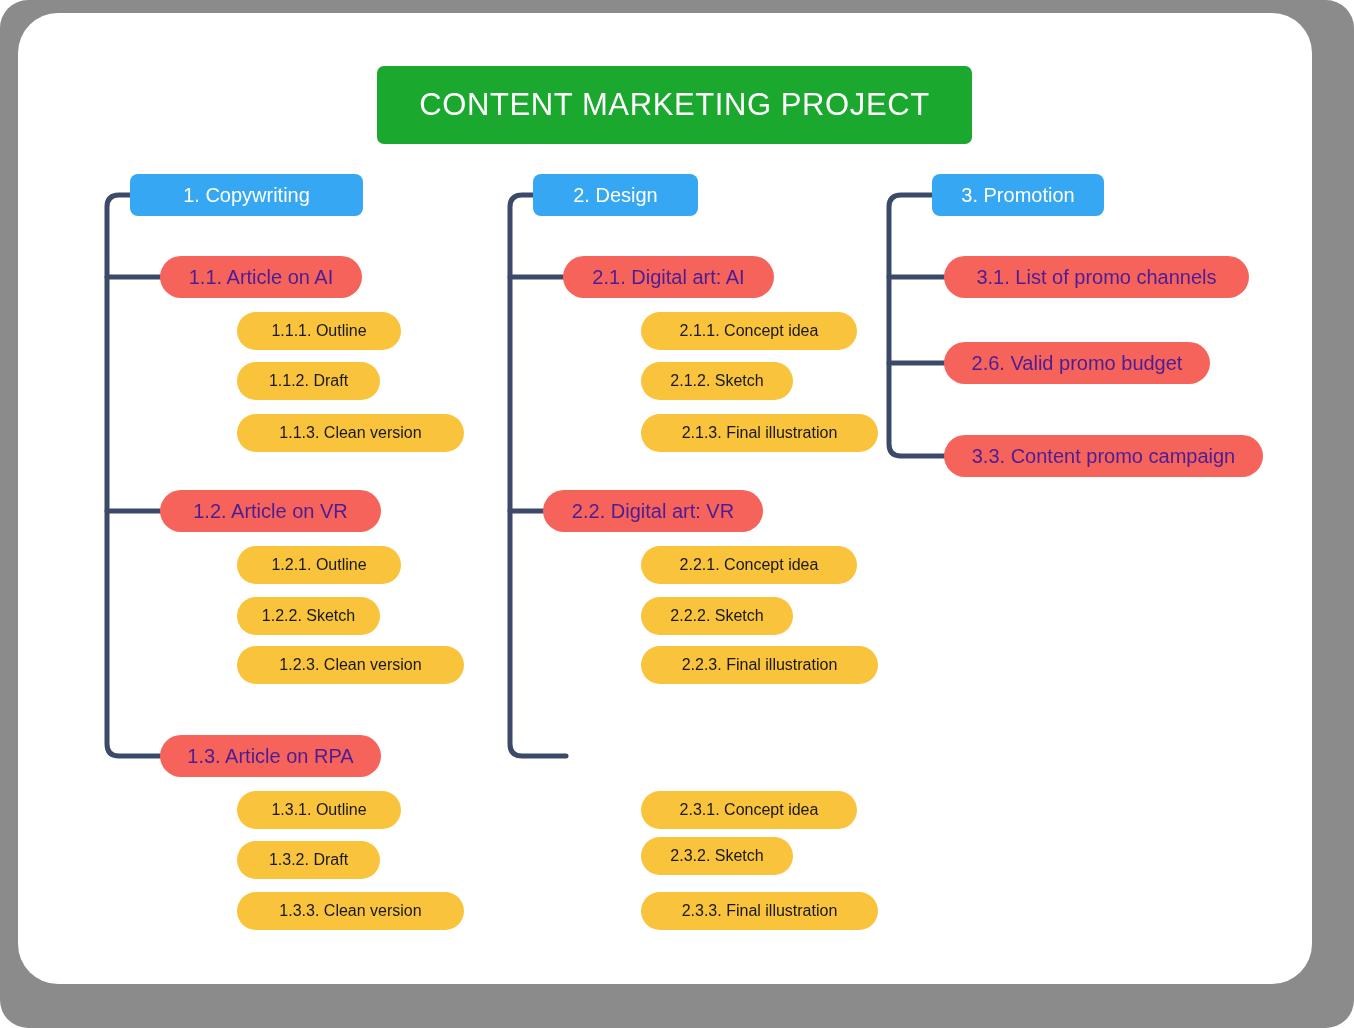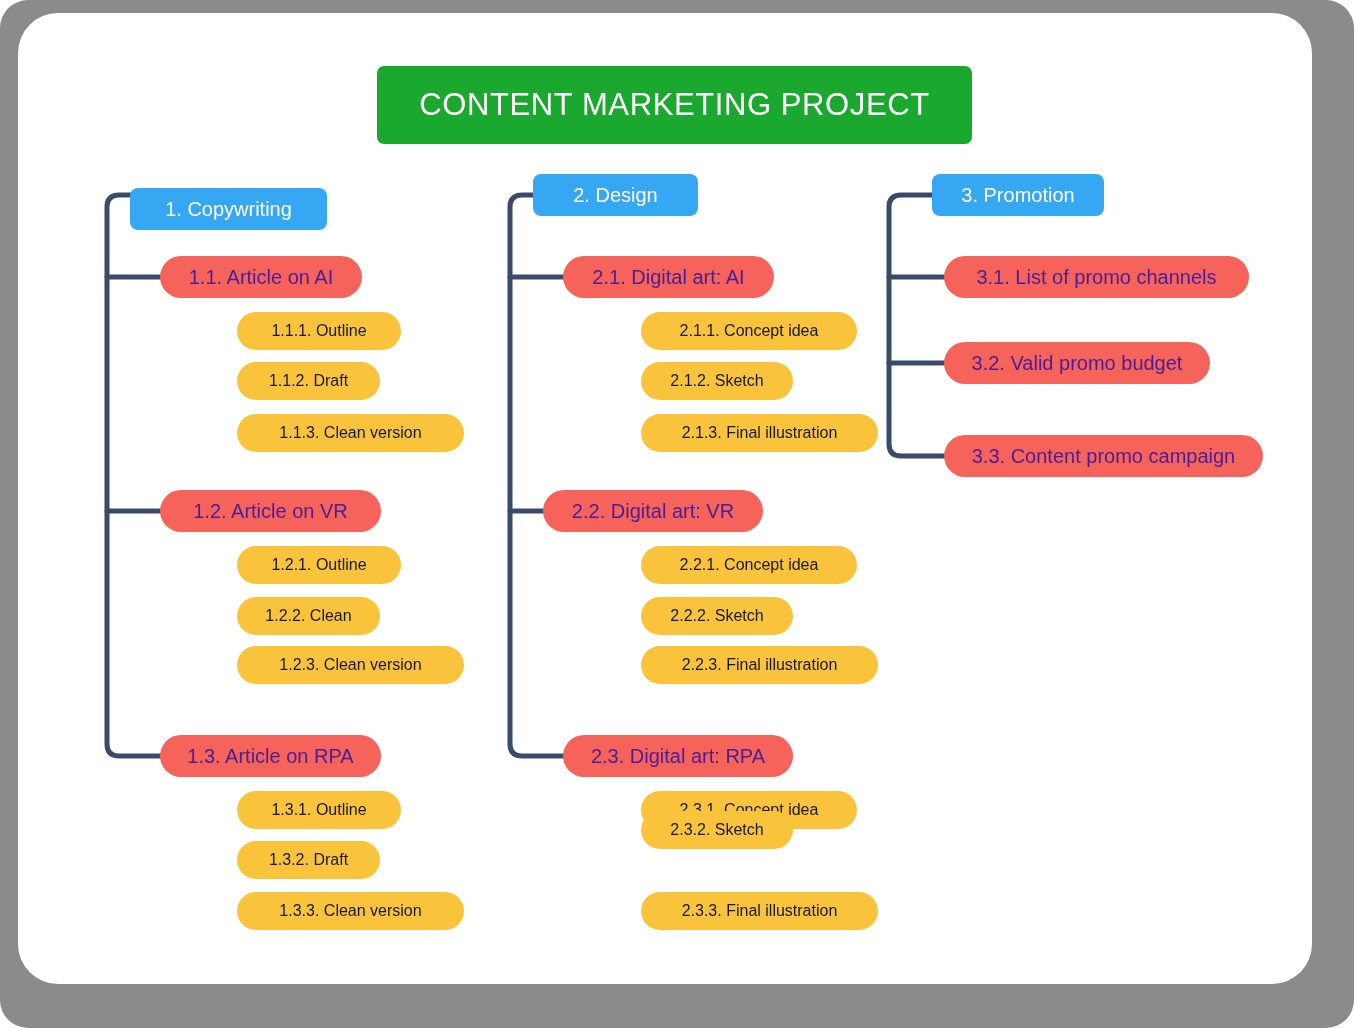--- a/index.html
+++ b/index.html
@@ -33,45 +33,44 @@
     <path d="M 534 195 H 522 Q 510 195 510 207 V 744 Q 510 756 522 756 H 566"></path>
     <path d="M 510 277 H 566"></path>
     <path d="M 510 511 H 566"></path>
     <path d="M 933 195 H 901 Q 889 195 889 207 V 444 Q 889 456 901 456 H 947"></path>
     <path d="M 889 277 H 947"></path>
     <path d="M 889 363 H 947"></path>
   </svg>
 
   <div class="node root" style="left:377px;top:66px;width:595px;height:78px;">CONTENT MARKETING PROJECT</div>
 
-  <div class="node branch" style="left:130px;top:188px;width:197px;">1. Copywriting</div>
+  <div class="node branch" style="left:130px;top:174px;width:233px;">1. Copywriting</div>
   <div class="node task" style="left:160px;top:256px;width:202px;">1.1. Article on AI</div>
   <div class="node subtask" style="left:237px;top:312px;width:164px;">1.1.1. Outline</div>
   <div class="node subtask" style="left:237px;top:362px;width:143px;">1.1.2. Draft</div>
   <div class="node subtask" style="left:237px;top:414px;width:227px;">1.1.3. Clean version</div>
   <div class="node task" style="left:160px;top:490px;width:221px;">1.2. Article on VR</div>
   <div class="node subtask" style="left:237px;top:546px;width:164px;">1.2.1. Outline</div>
-  <div class="node subtask" style="left:237px;top:597px;width:143px;">1.2.2. Clean</div>
+  <div class="node subtask" style="left:237px;top:597px;width:143px;">1.2.2. Sketch</div>
   <div class="node subtask" style="left:237px;top:646px;width:227px;">1.2.3. Clean version</div>
   <div class="node task" style="left:160px;top:735px;width:221px;">1.3. Article on RPA</div>
   <div class="node subtask" style="left:237px;top:791px;width:164px;">1.3.1. Outline</div>
   <div class="node subtask" style="left:237px;top:841px;width:143px;">1.3.2. Draft</div>
   <div class="node subtask" style="left:237px;top:892px;width:227px;">1.3.3. Clean version</div>
 
   <div class="node branch" style="left:533px;top:174px;width:165px;">2. Design</div>
   <div class="node task" style="left:563px;top:256px;width:211px;">2.1. Digital art: AI</div>
   <div class="node subtask" style="left:641px;top:312px;width:216px;">2.1.1. Concept idea</div>
   <div class="node subtask" style="left:641px;top:362px;width:152px;">2.1.2. Sketch</div>
   <div class="node subtask" style="left:641px;top:414px;width:237px;">2.1.3. Final illustration</div>
   <div class="node task" style="left:543px;top:490px;width:220px;">2.2. Digital art: VR</div>
   <div class="node subtask" style="left:641px;top:546px;width:216px;">2.2.1. Concept idea</div>
   <div class="node subtask" style="left:641px;top:597px;width:152px;">2.2.2. Sketch</div>
   <div class="node subtask" style="left:641px;top:646px;width:237px;">2.2.3. Final illustration</div>
-  <div class="node task" style="left:563px;top:735px;width:230px;">2.3. Digital art: RPA</div>
   <div class="node subtask" style="left:641px;top:791px;width:216px;">2.3.1. Concept idea</div>
-  <div class="node subtask" style="left:641px;top:811px;width:152px;">2.3.2. Sketch</div>
+  <div class="node subtask" style="left:641px;top:837px;width:152px;">2.3.2. Sketch</div>
   <div class="node subtask" style="left:641px;top:892px;width:237px;">2.3.3. Final illustration</div>
 
   <div class="node branch" style="left:932px;top:174px;width:172px;">3. Promotion</div>
   <div class="node task" style="left:944px;top:256px;width:305px;">3.1. List of promo channels</div>
-  <div class="node task" style="left:944px;top:342px;width:266px;">3.2. Valid promo budget</div>
+  <div class="node task" style="left:944px;top:342px;width:266px;">2.6. Valid promo budget</div>
   <div class="node task" style="left:944px;top:435px;width:319px;">3.3. Content promo campaign</div>
 </div>
 
 </body></html>

